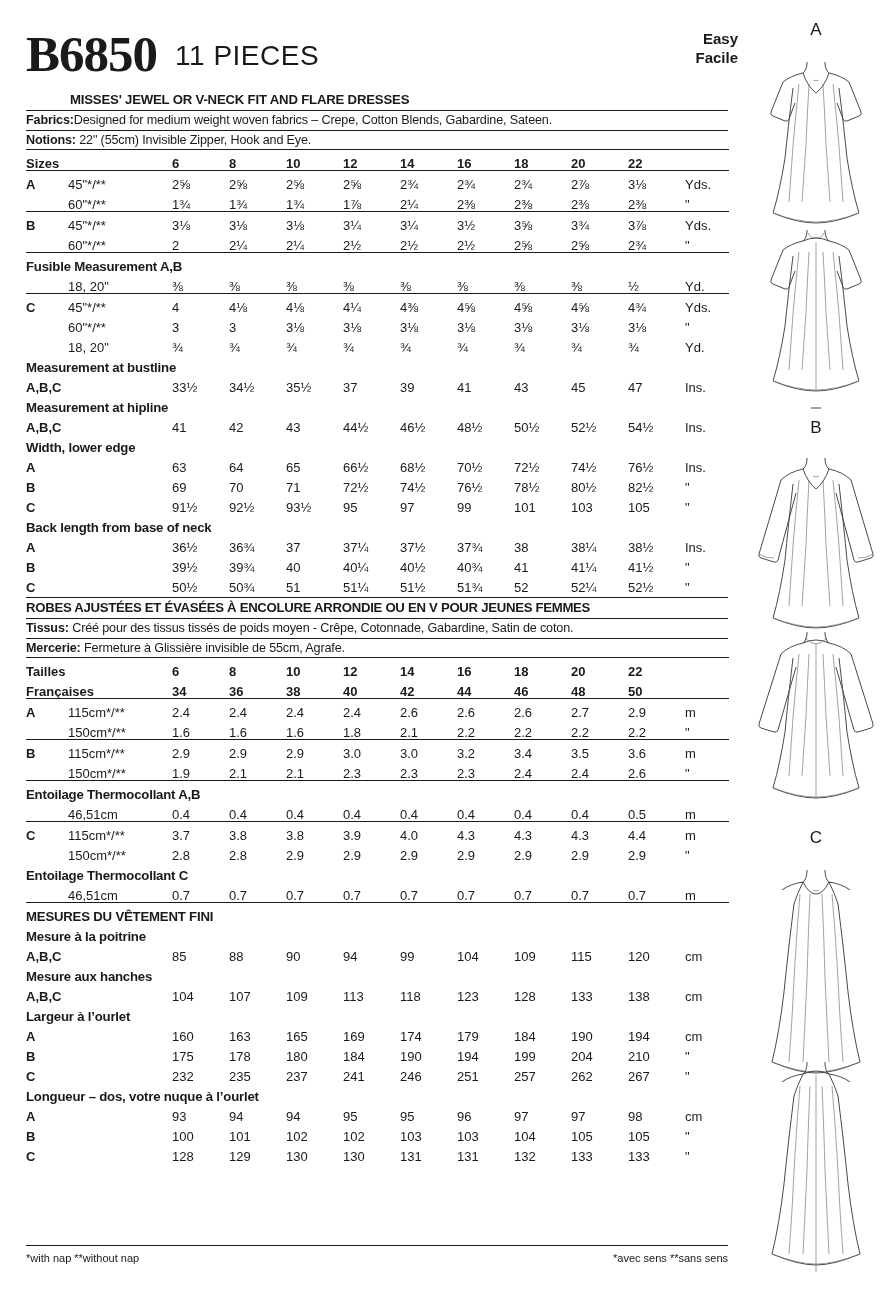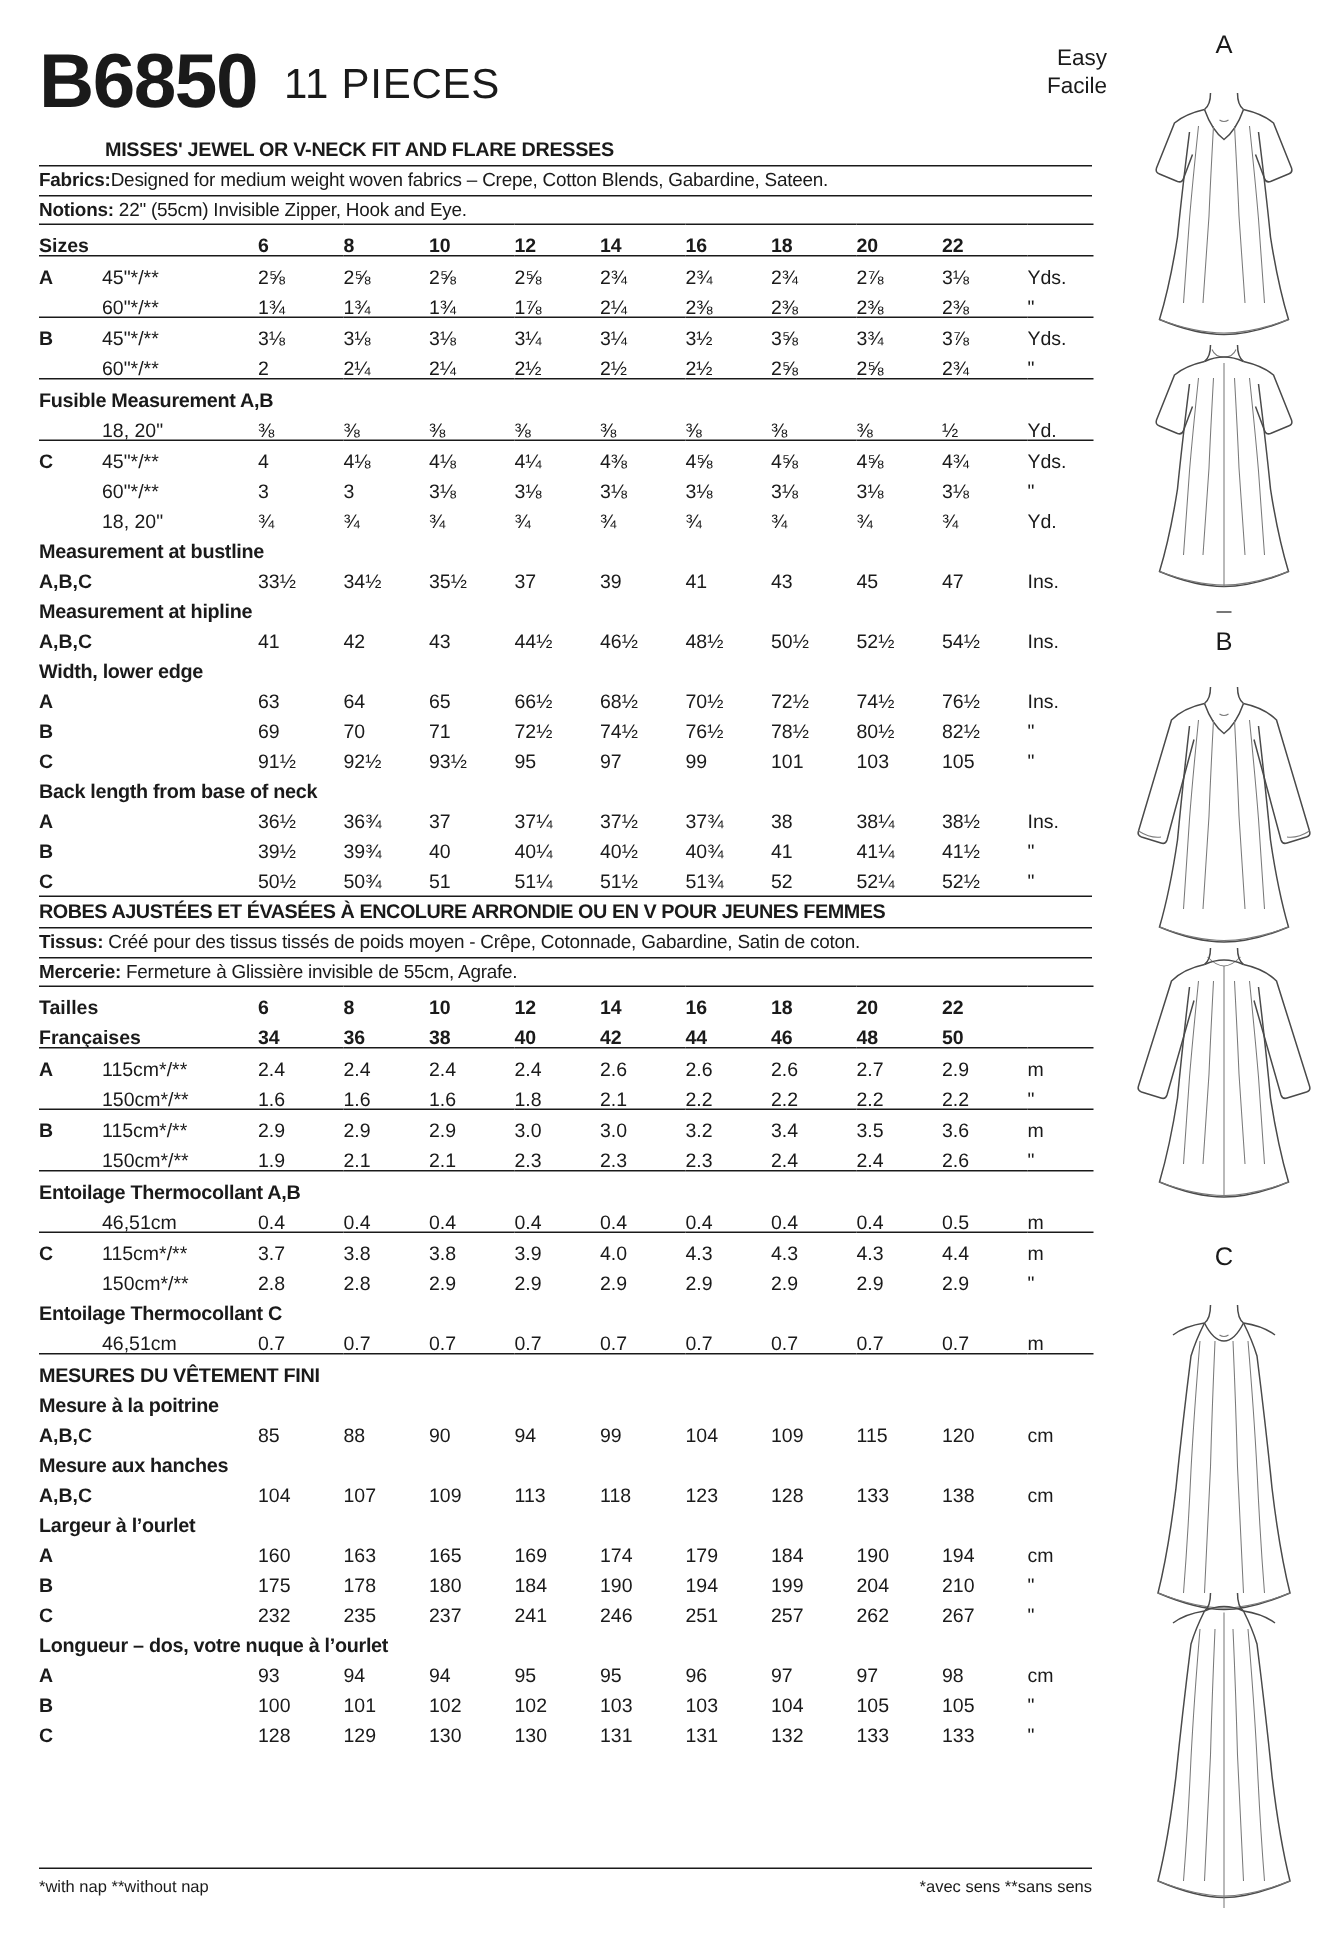--- a/index.html
+++ b/index.html
@@ -13,27 +13,27 @@
     position:relative;
   }
   .page{position:relative;width:894px;height:1302px;}
 
   
   .left{position:absolute;left:26px;top:16px;width:702px;}
 
   .titlebar{display:flex;align-items:flex-end;gap:18px;height:62px;}
   .pattern-no{
     font-size:51px;font-weight:bold;letter-spacing:-1px;line-height:.92;
-    font-family:Liberation Sans, sans-serif;
+    font-family:Liberation Serif, serif;
   }
   .pieces{font-size:28px;letter-spacing:.5px;padding-bottom:6px;font-family:"Liberation Sans",sans-serif;}
 
   .easy{
     position:absolute;left:676px;top:30px;width:62px;text-align:right;
-    font-size:15px;font-weight:normal;line-height:1.25;
+    font-size:15px;font-weight:bold;line-height:1.25;
   }
 
   .garment-title{
     font-size:13.2px;font-weight:bold;letter-spacing:-.2px;
     padding:14px 0 3px 0;
     margin-left:44px;
   }
   .rule{border-top:1.6px solid #1a1a1a;}
 
   .noteline{font-size:12.6px;padding:2px 0 2.5px 0;letter-spacing:-.15px;white-space:nowrap;}

